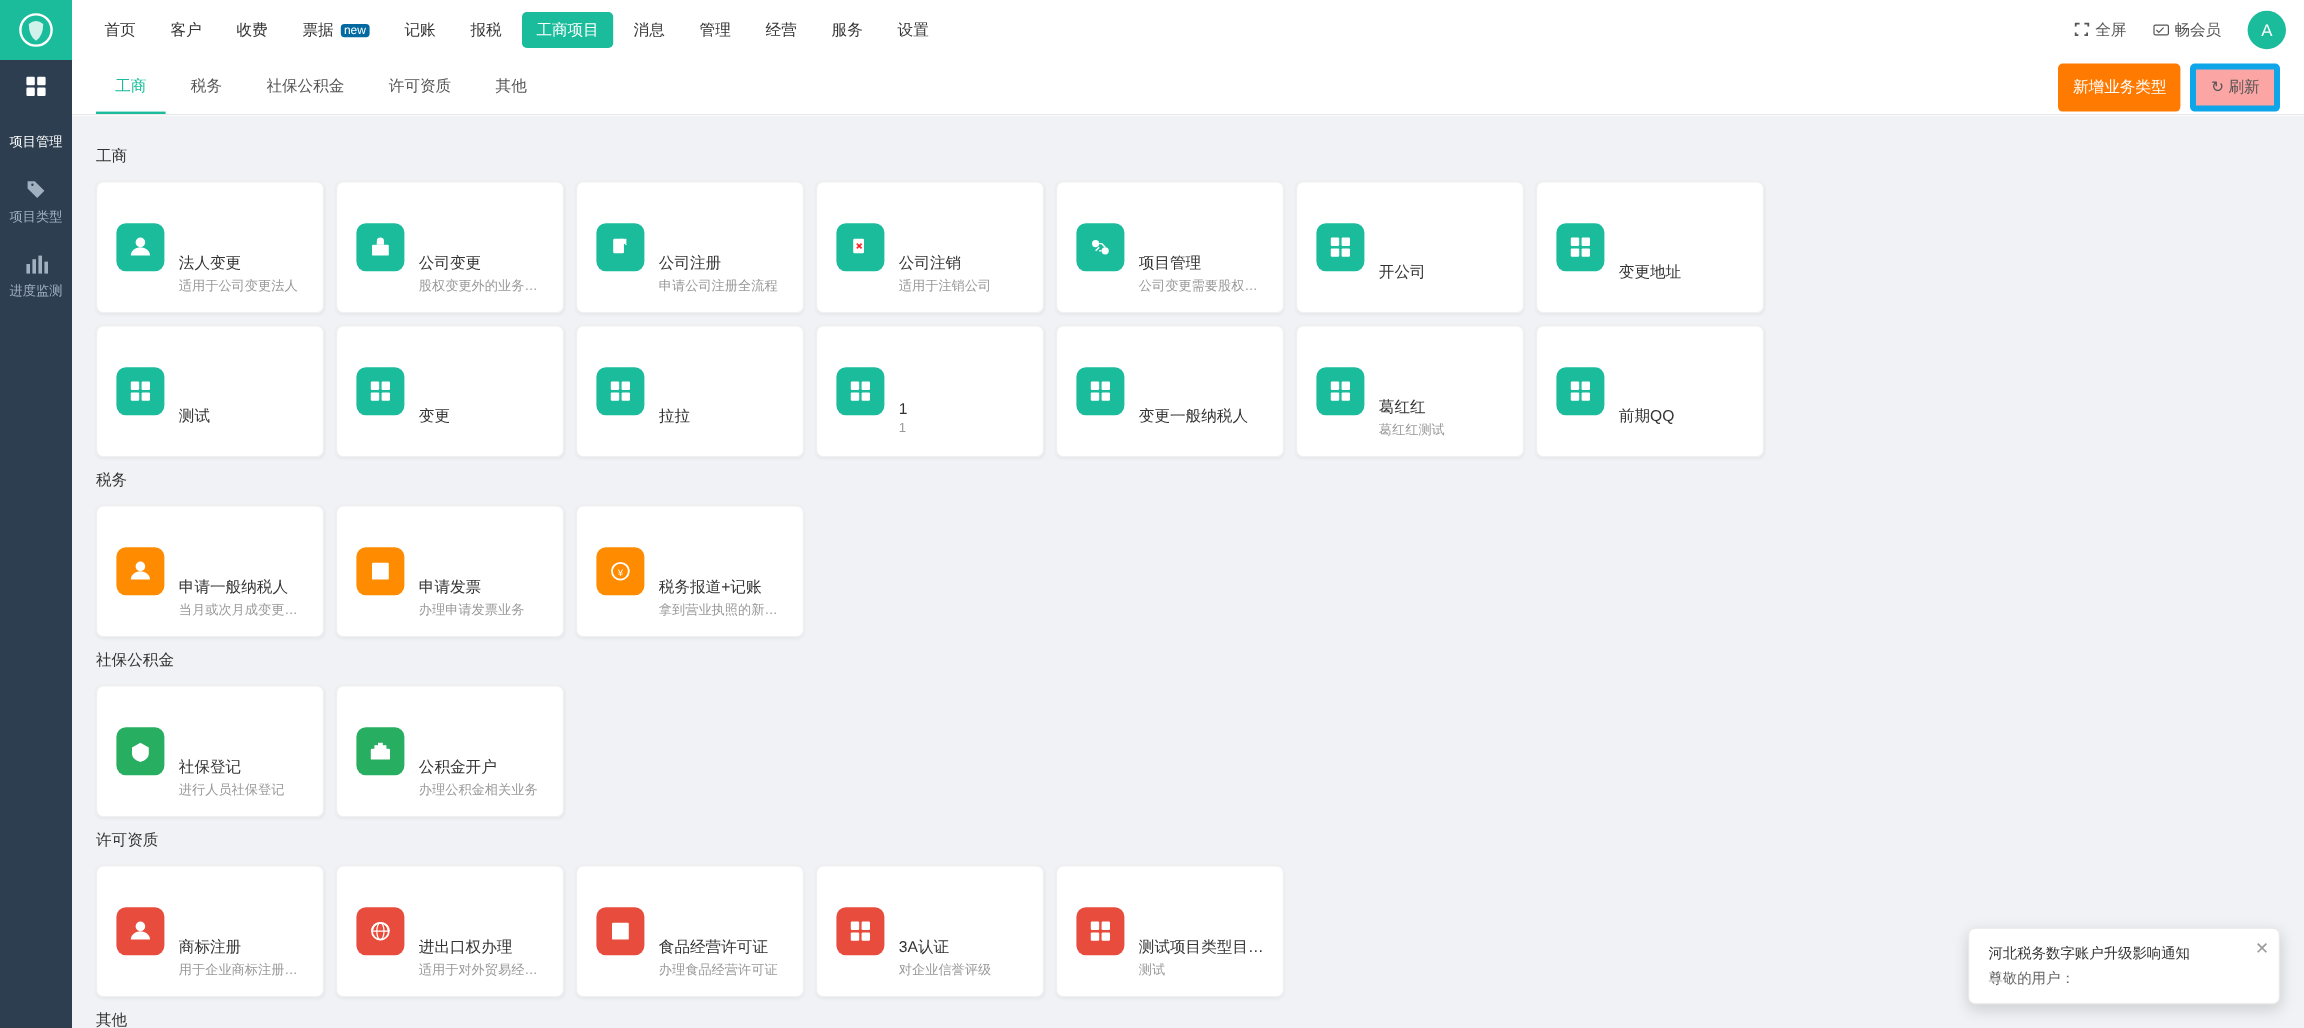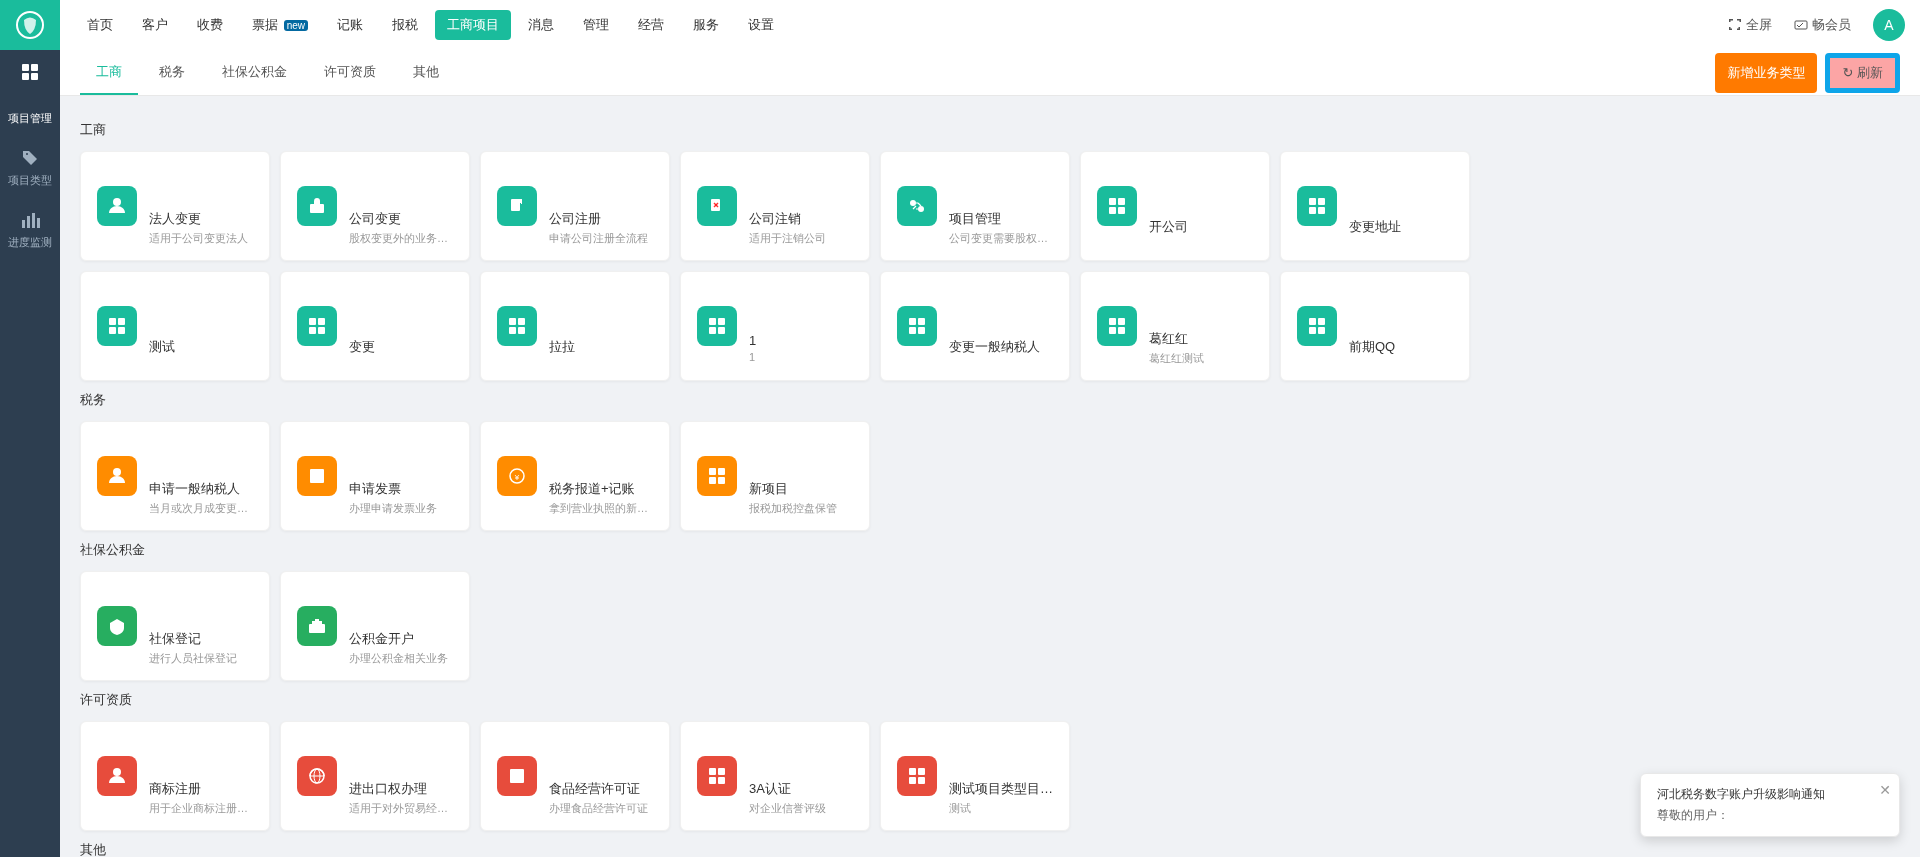--- a/index.html
+++ b/index.html
@@ -603,34 +603,20 @@
               <svg width="20" height="20" viewBox="0 0 20 20" fill="white">
                   <circle cx="10" cy="10" r="7" stroke="white" stroke-width="1.5" fill="none"></circle>
                   <text x="10" y="14" font-size="8" text-anchor="middle" fill="white">¥</text>
                 </svg>
             </div>
             <div class="card-info">
               <div class="card-title">税务报道+记账</div>
               <div class="card-desc">拿到营业执照的新公司</div>
             </div>
           </div>
-          <div class="card">
-            <div class="card-icon icon-orange">
-              <svg width="20" height="20" viewBox="0 0 20 20" fill="white">
-                  <rect x="2" y="2" width="7" height="7" rx="1"></rect>
-                  <rect x="11" y="2" width="7" height="7" rx="1"></rect>
-                  <rect x="2" y="11" width="7" height="7" rx="1"></rect>
-                  <rect x="11" y="11" width="7" height="7" rx="1"></rect>
-                </svg>
-            </div>
-            <div class="card-info">
-              <div class="card-title">新项目</div>
-              <div class="card-desc">报税加税控盘保管</div>
-            </div>
-          </div>
         </div>
 
         <div class="section-title">社保公积金</div>
         <div class="cards-grid">
           <div class="card">
             <div class="card-icon icon-green">
               <svg width="20" height="20" viewBox="0 0 20 20" fill="white">
                   <path d="M10 3 L17 7v5c0 3.5-3 6-7 7-4-1-7-3.5-7-7V7z"></path>
                 </svg>
             </div>

